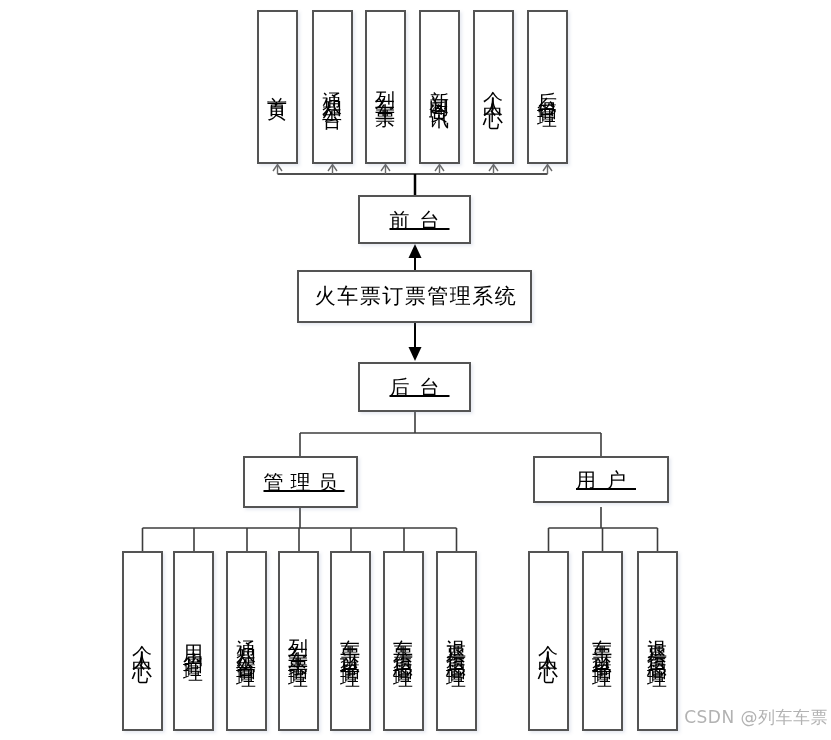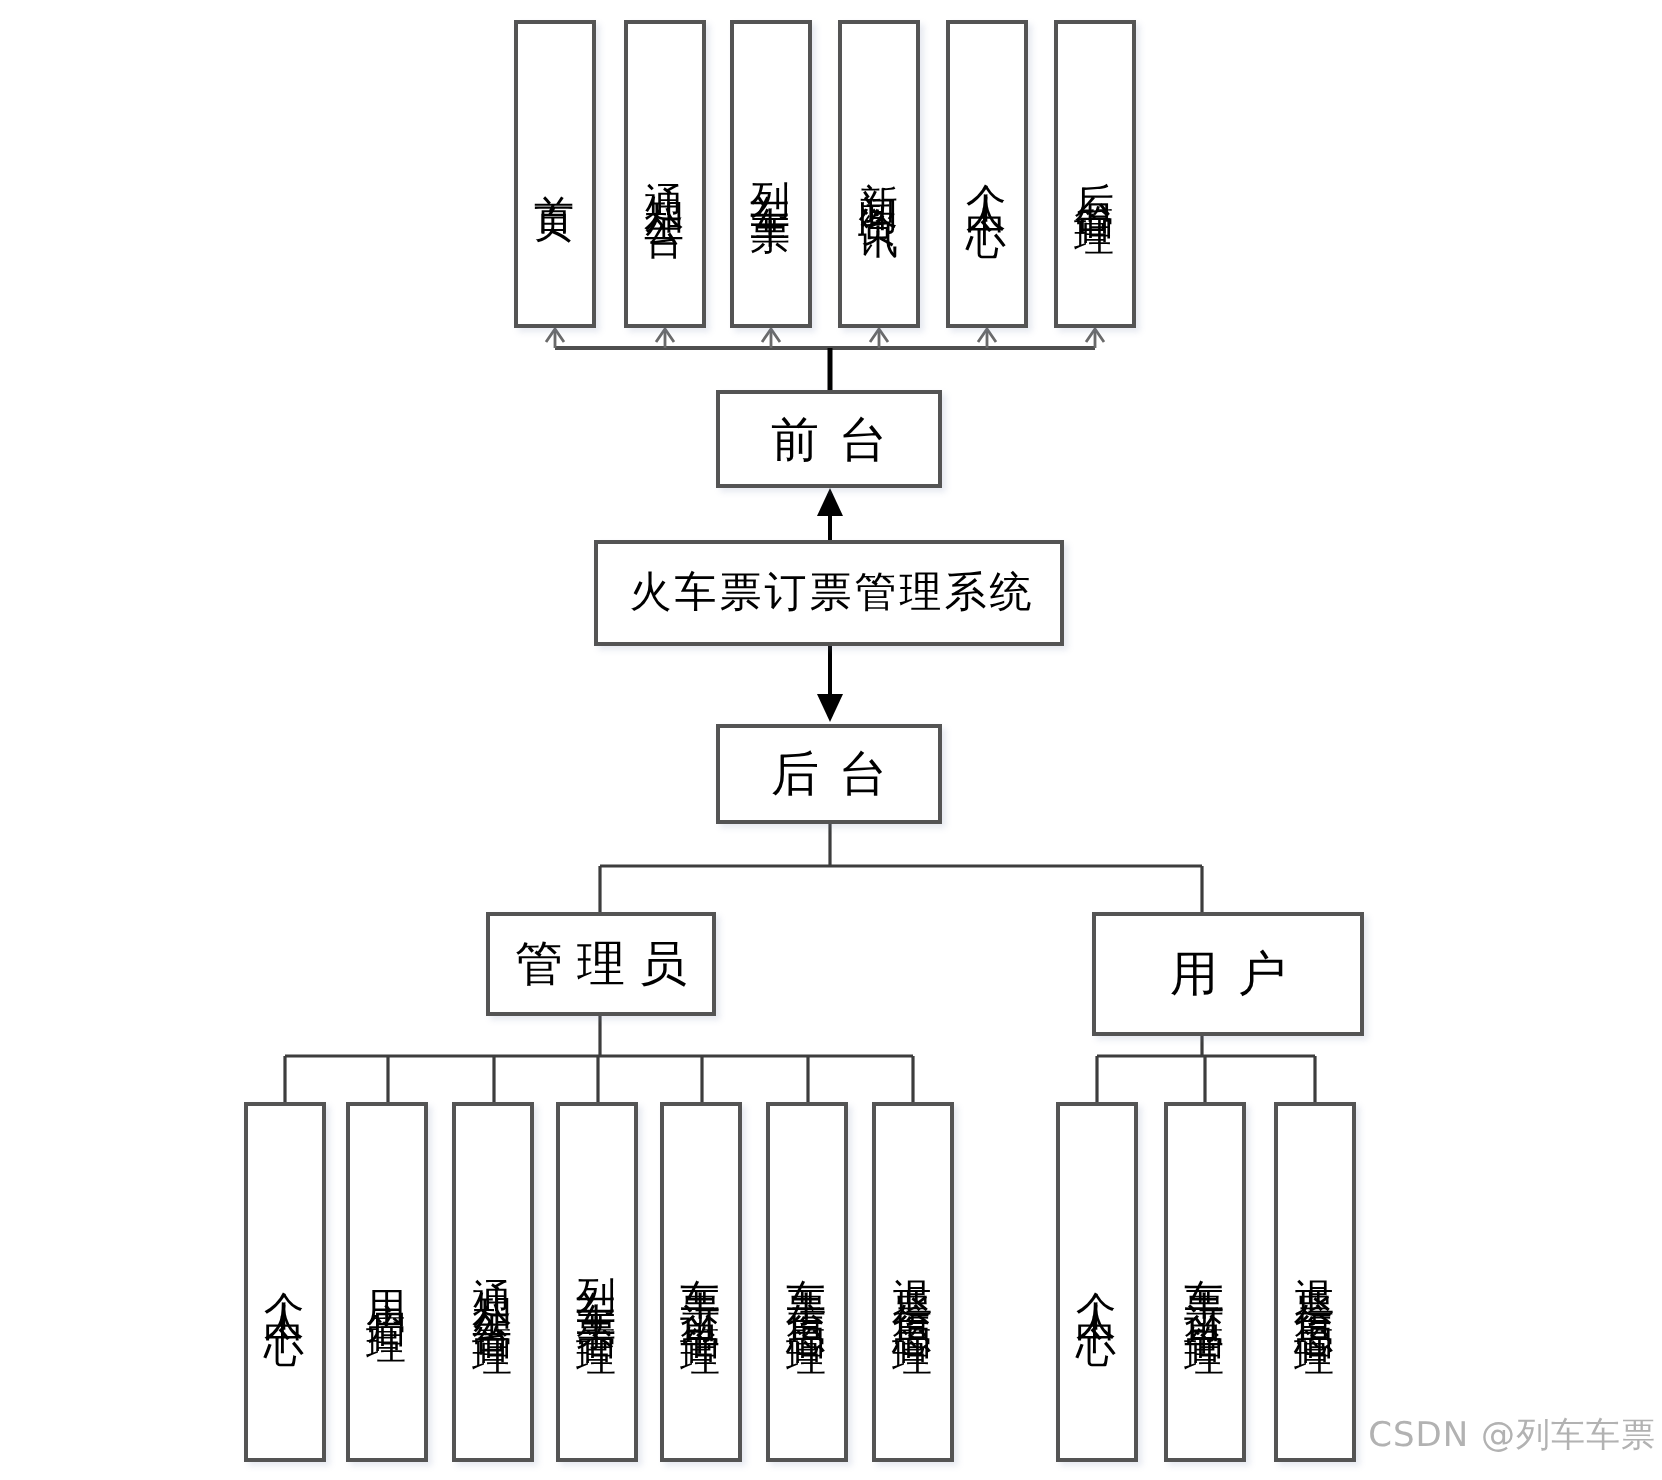--- a/index.html
+++ b/index.html
@@ -45,43 +45,44 @@
   }
   .vbox.top-row {
     top: 10px;
     height: 154px;
   }
   .vbox.bottom-row {
     top: 551px;
     height: 180px;
   }
   .hbox {
-    font-size: 24px;
+    font-size: 20px;
     letter-spacing: 10px;
     padding-left: 10px; 
     line-height: 1;
+    text-decoration: underline;
   }
   .hbox.small-spacing {
     letter-spacing: 7px;
     padding-left: 7px;
   }
   .titlebox {
     left: 297px;
     top: 270px;
     width: 235px;
     height: 53px;
     font-size: 21px;
     letter-spacing: 1.5px;
     padding-left: 3px;
     line-height: 1;
   }
   .front-box  { left: 358px; top: 195px; width: 113px; height: 49px; }
   .back-box   { left: 358px; top: 362px; width: 113px; height: 50px; }
   .admin-box  { left: 243px; top: 456px; width: 115px; height: 52px; }
-  .user-box   { left: 533px; top: 456px; width: 136px; height: 62px; margin-left: 13px; }
+  .user-box   { left: 533px; top: 456px; width: 136px; height: 47px; }
   .watermark {
     position: absolute;
     top: 706px;
     right: 3px;
     font-family: "DejaVu Sans", "Liberation Sans", sans-serif;
     font-size: 17px;
     color: #b2b2b2;
     letter-spacing: 0.5px;
     white-space: nowrap;
   }

